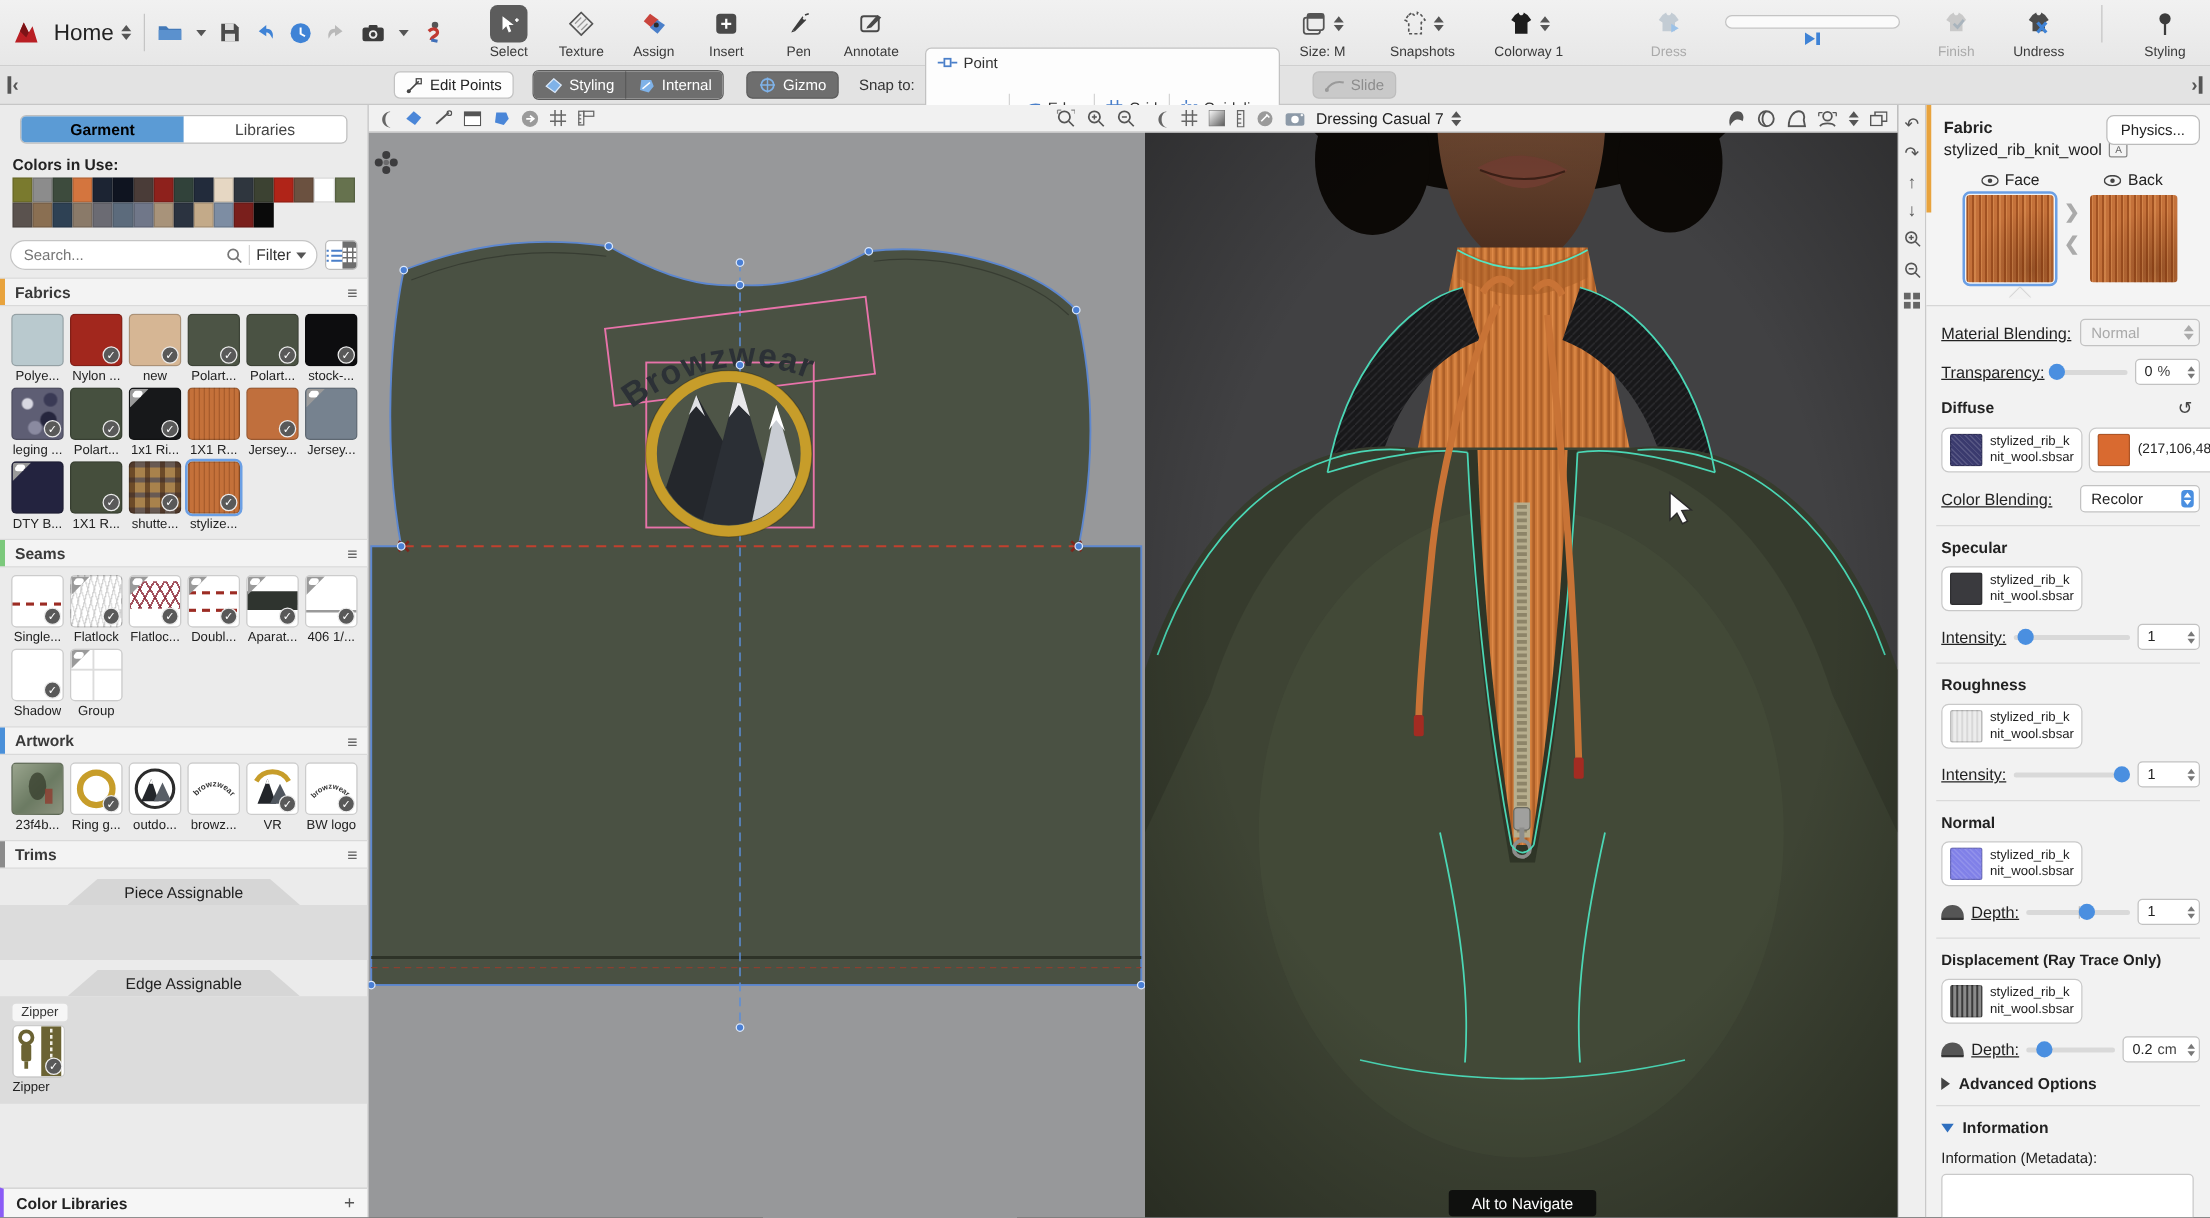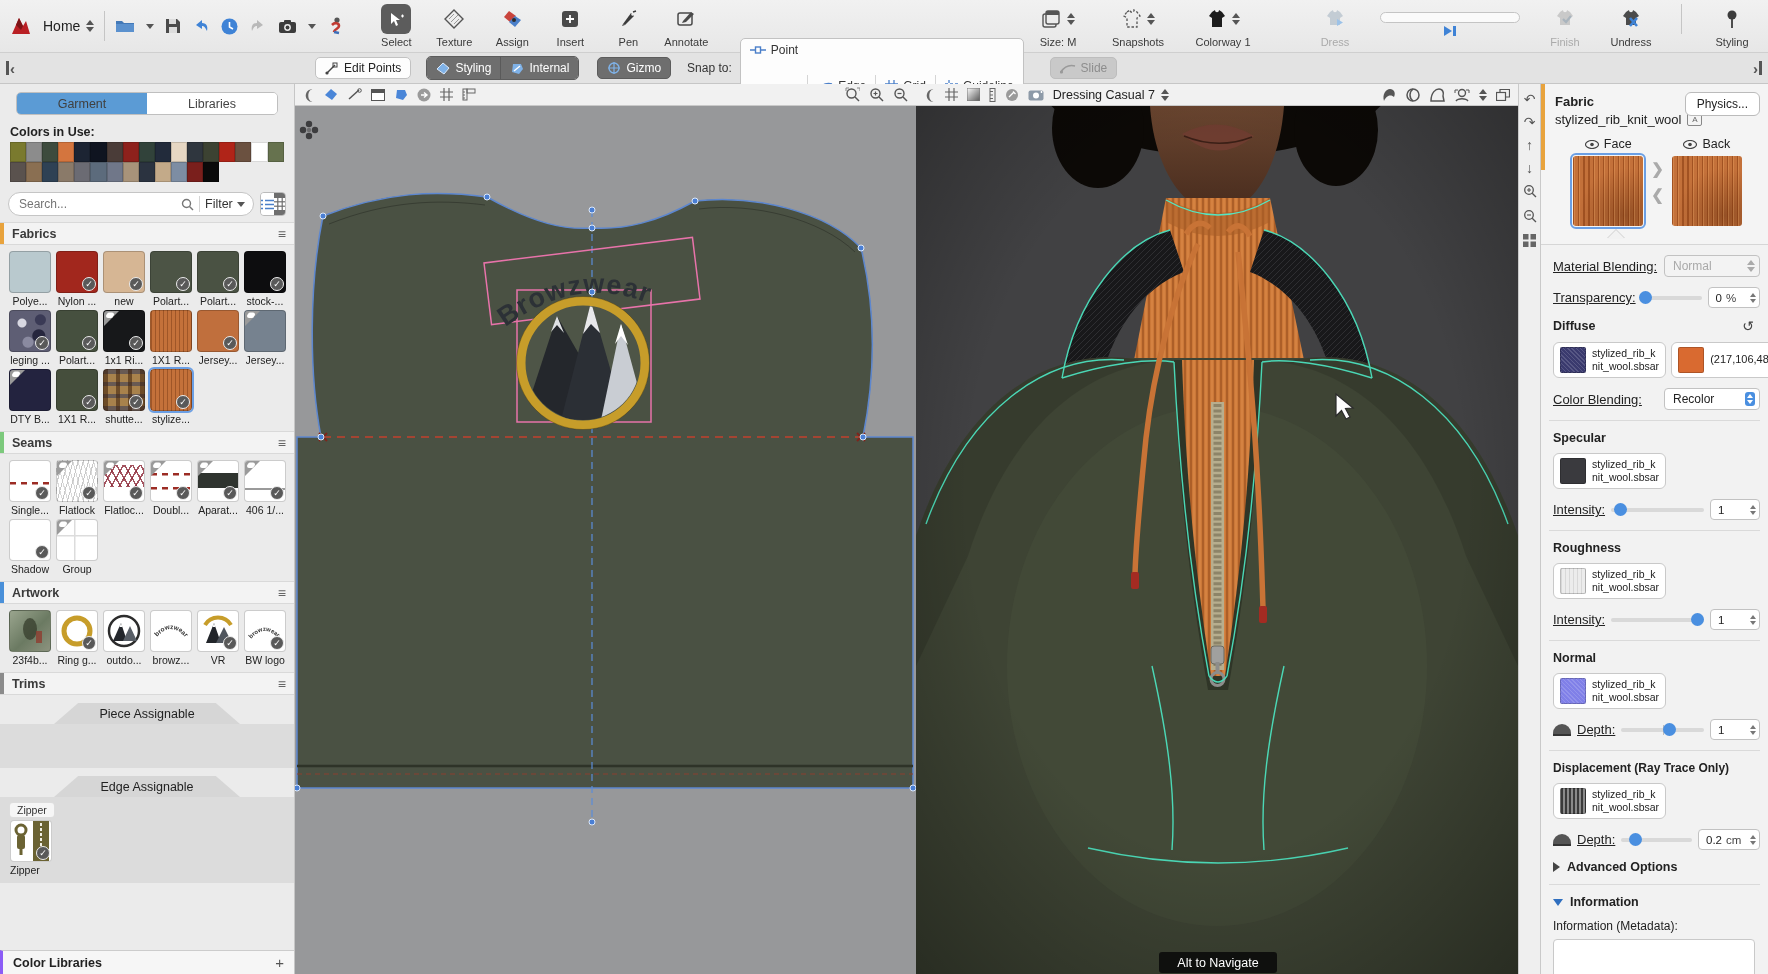--- a/index.html
+++ b/index.html
@@ -3,21 +3,21 @@
 <meta charset="utf-8">
 <style>
   html,body{margin:0;padding:0;background:#222;}
   *{box-sizing:border-box;font-family:"Liberation Sans",sans-serif;}
   .app{width:1768px;height:974px;background:#ececec;position:relative;overflow:hidden;font-size:12px;color:#333;}
 
   
   .tb1{height:53px;background:linear-gradient(#f1f1f1,#e7e7e7);border-bottom:1px solid #cfcfcf;display:flex;align-items:center;padding:0 10px;}
   .tb1 .grp{display:flex;align-items:center;gap:11px;}
   .vdiv{width:1px;height:30px;background:#c5c5c5;margin:0 10px;}
-  .home{display:flex;align-items:center;gap:6px;font-size:14px;color:#222;}
+  .home{display:flex;align-items:center;gap:6px;font-size:18px;color:#222;}
   .carets{display:flex;flex-direction:column;gap:2px;align-items:center;}
   .cu{width:0;height:0;border-left:4px solid transparent;border-right:4px solid transparent;border-bottom:5px solid #555;}
   .cd{width:0;height:0;border-left:4px solid transparent;border-right:4px solid transparent;border-top:5px solid #555;}
   .tbtn{display:flex;flex-direction:column;align-items:center;gap:2px;width:52px;}
   .tbtn .lab{font-size:11px;color:#3a3a3a;white-space:nowrap;}
   .tbtn .lab.dis{color:#aaa;}
   .icbox{width:30px;height:30px;display:flex;align-items:center;justify-content:center;}
   .icbox.pressed{background:#5c5c5c;border-radius:6px;}
   .ico{display:inline-flex;align-items:center;justify-content:center;}
   .tools{display:flex;gap:6px;margin-left:26px;}
@@ -53,21 +53,21 @@
   .strip{width:22px;background:#efefef;border-left:1px solid #cacaca;display:flex;flex-direction:column;align-items:center;gap:9px;padding-top:8px;color:#555;}
   .strip .sic{font-size:14px;line-height:14px;cursor:default;}
   .rpanel{width:228px;background:#f2f2f2;border-left:1px solid #c9c9c9;position:relative;overflow:hidden;}
 
   
   .tabs{display:flex;height:27px;border-bottom:1px solid #cfcfcf;background:#e6e6e6;}
   .tab{flex:1;display:flex;align-items:center;justify-content:center;font-size:12.5px;color:#333;border-right:1px solid #d4d4d4;}
   .tab.active{background:#5b9bd5;color:#fff;font-weight:bold;}
   .subtabs{display:flex;margin:8px 16px 4px;height:23px;border:1px solid #bfbfbf;border-radius:5px;overflow:hidden;}
   .subtab{flex:1;display:flex;align-items:center;justify-content:center;font-size:12.5px;background:#fff;color:#444;}
-  .subtab.active{background:#5b9bd5;color:#404040;}
+  .subtab.active{background:#5b9bd5;color:#000000;font-weight:bold;}
   .ciu{font-weight:bold;font-size:12.5px;color:#222;margin:6px 0 3px 10px;}
   .chips{display:flex;flex-wrap:wrap;width:274px;margin:0 0 4px 10px;}
   .chip{width:16.1px;height:20px;display:inline-block;border:0.5px solid rgba(0,0,0,.15);}
   .searchrow{display:flex;align-items:center;margin:6px 8px;gap:6px;}
   .searchpill{flex:1;display:flex;align-items:center;height:24px;background:#fff;border:1px solid #c5c5c5;border-radius:13px;padding:0 8px;gap:5px;}
   .searchpill input{border:none;outline:none;flex:1;font-size:12px;min-width:10px;color:#6d28d9;background:transparent;}
   .searchpill .sep{width:1px;height:16px;background:#d5d5d5;}
   .filter{display:flex;align-items:center;gap:4px;color:#333;font-size:12.5px;}
   .ftri{width:0;height:0;border-left:4px solid transparent;border-right:4px solid transparent;border-top:5px solid #555;}
   .vtoggle{display:flex;border:1px solid #bbb;border-radius:4px;overflow:hidden;}

